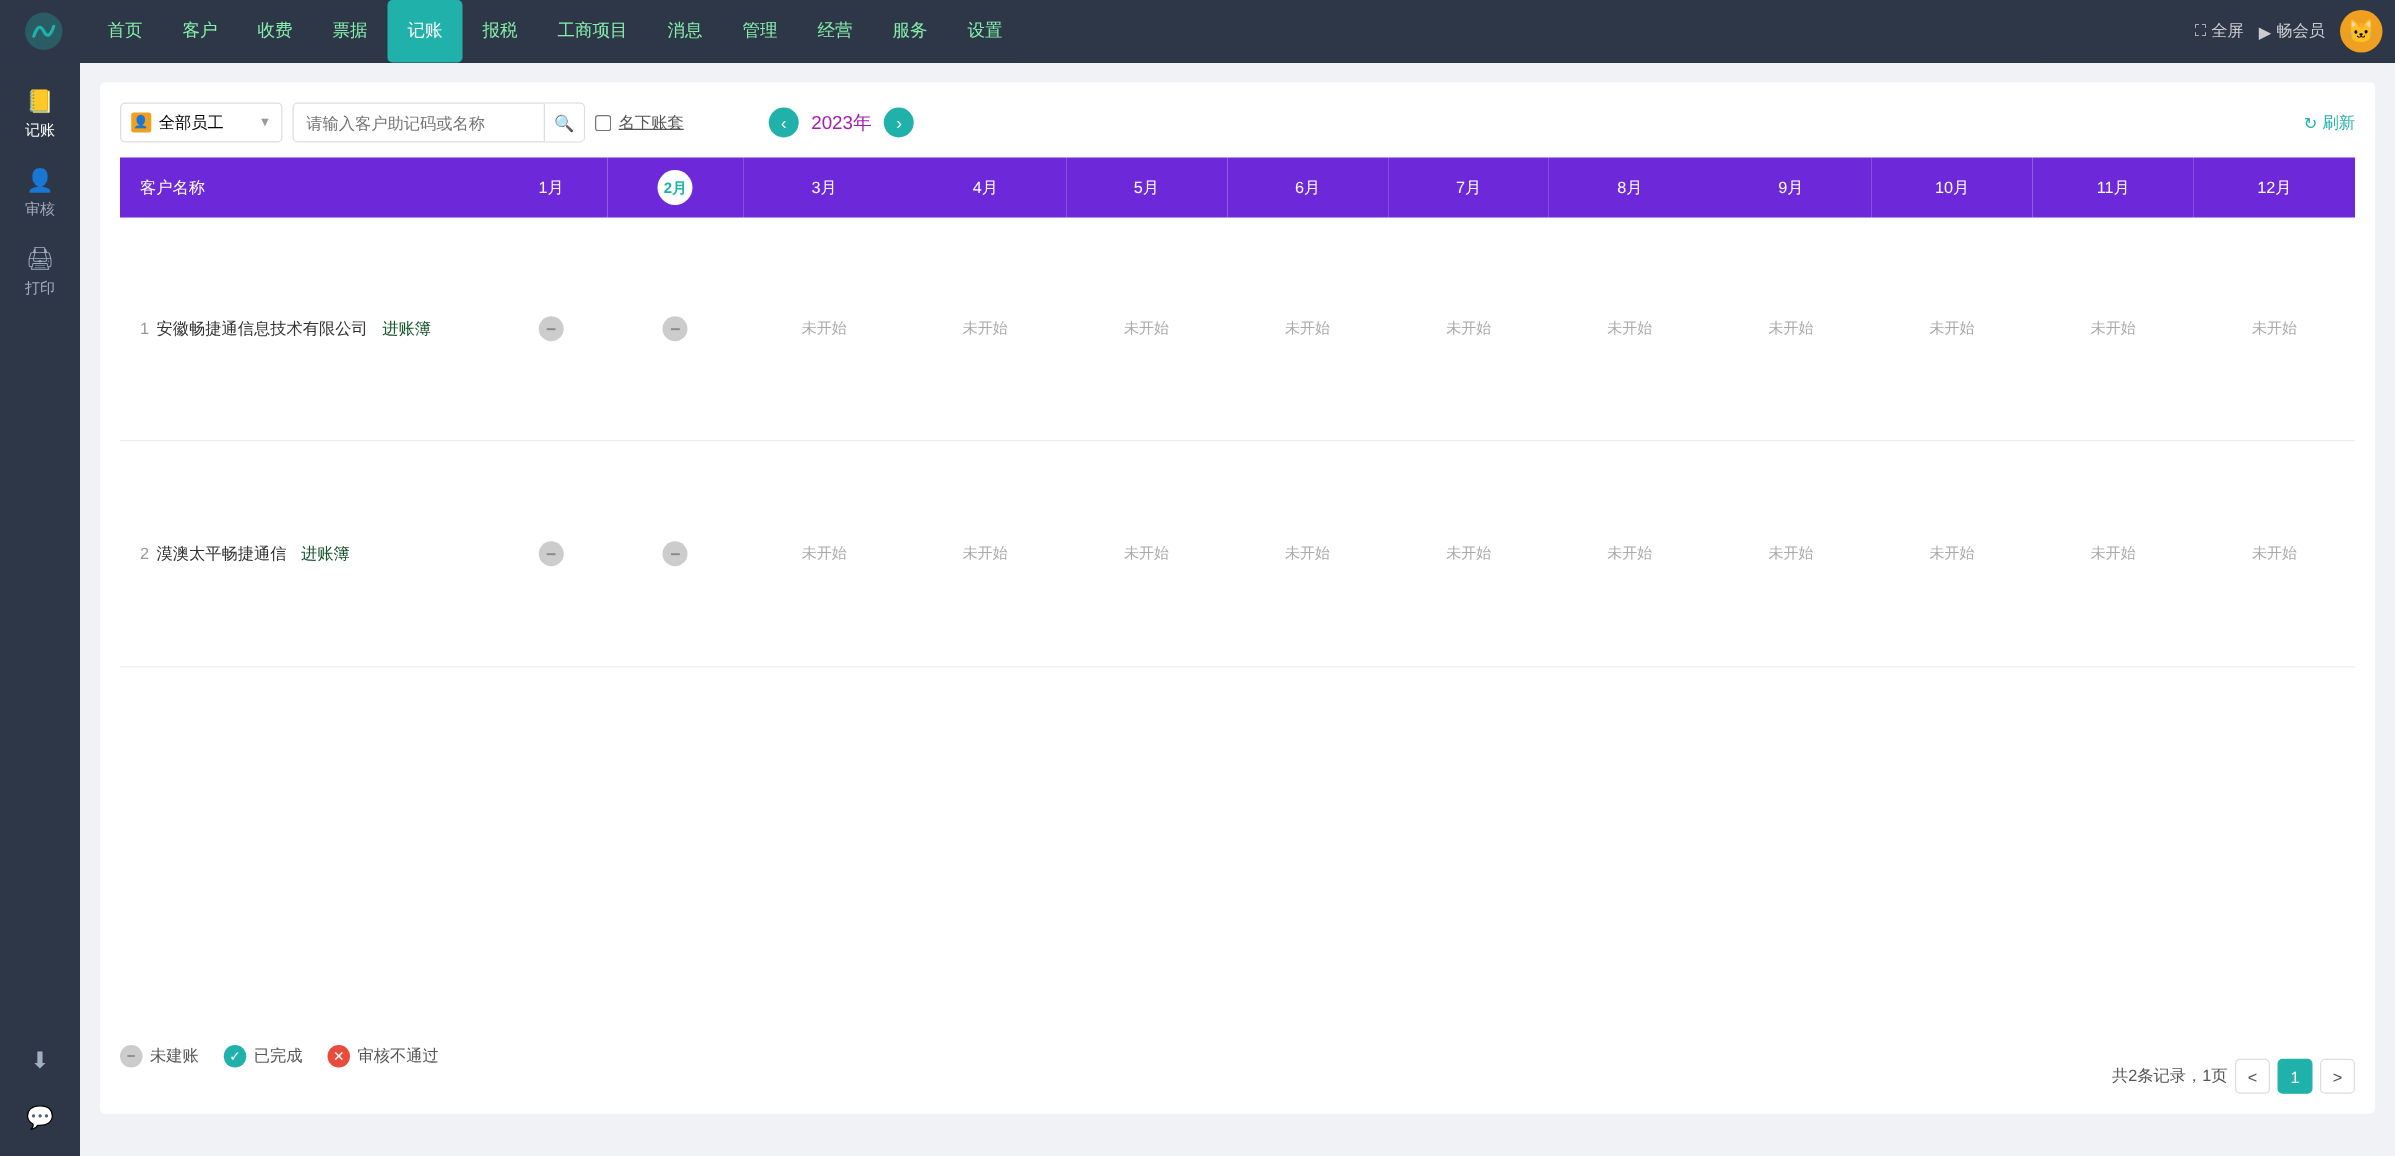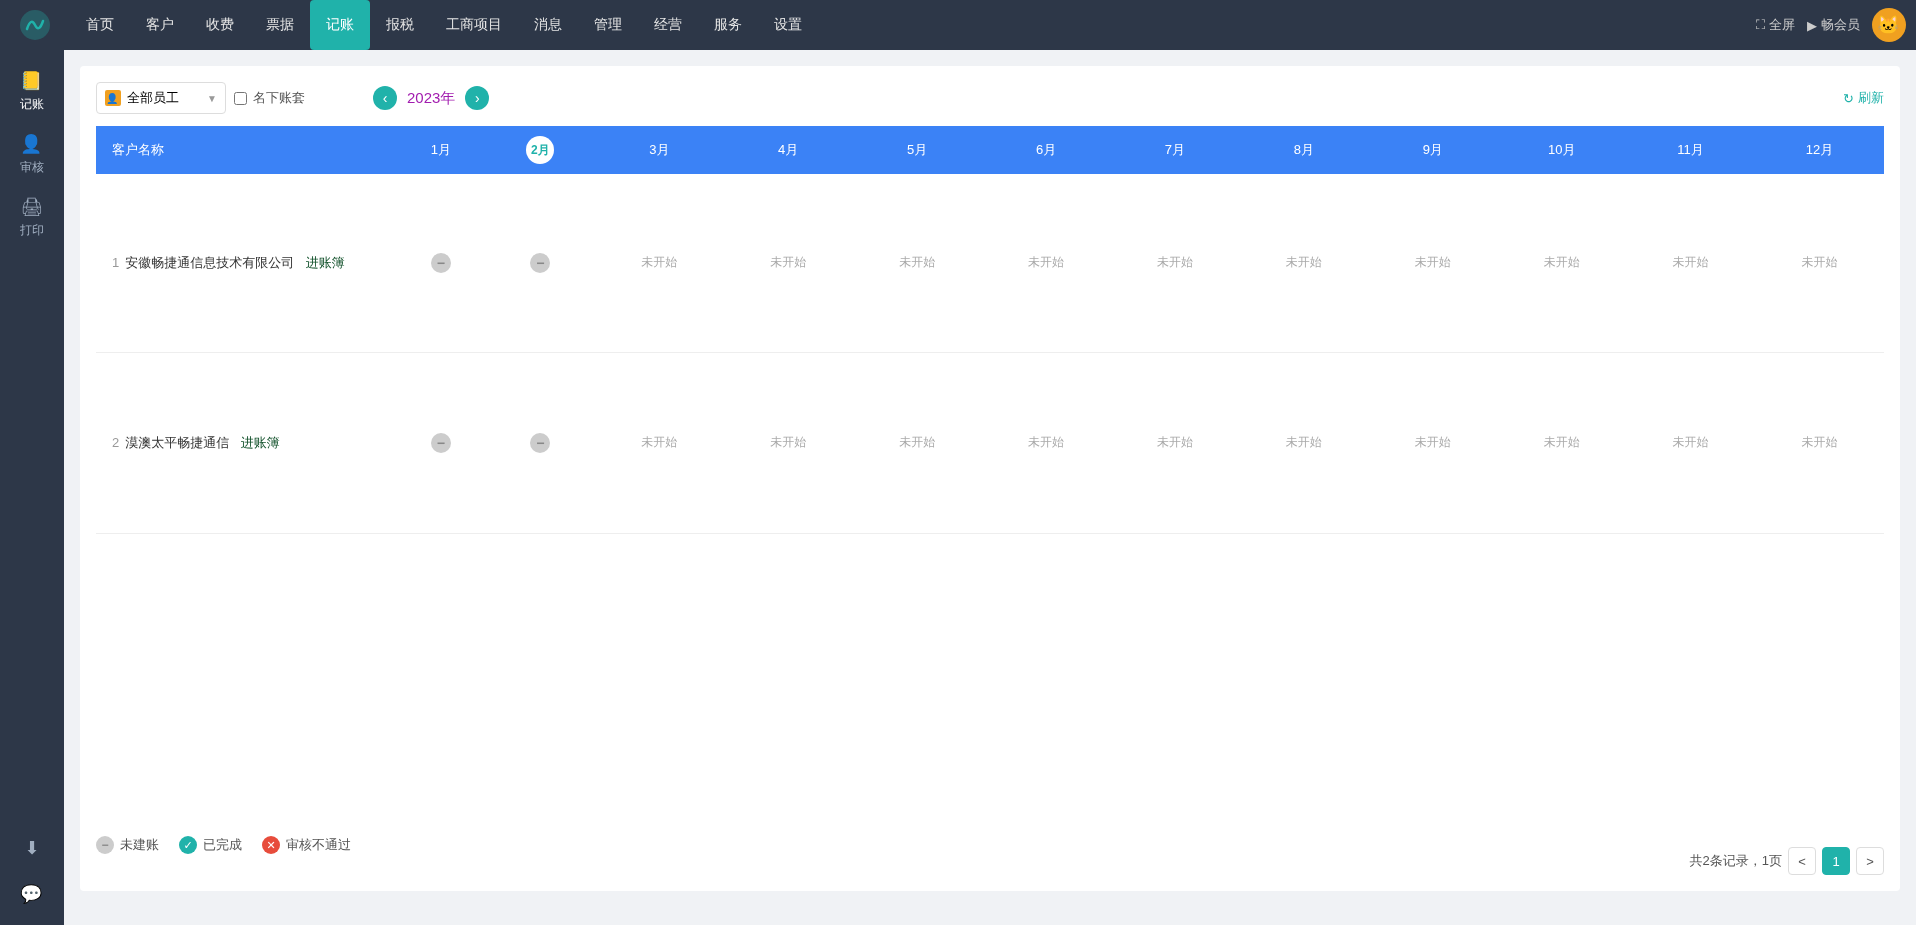--- a/index.html
+++ b/index.html
@@ -23,21 +23,21 @@
       margin-right: 10px;
     }
     .top-nav .logo svg { width: 32px; height: 32px; }
     .nav-items { display: flex; flex: 1; }
     .nav-item {
       padding: 0 16px;
       height: 50px;
       display: flex; align-items: center;
       cursor: pointer;
       font-size: 14px;
-      color: #e5e5e5;
+      color: #86efac;
       white-space: nowrap;
     }
     .nav-item.active {
       background: #20b2aa;
       color: #fff;
       border-radius: 4px;
     }
     .nav-right {
       display: flex; align-items: center; gap: 12px; margin-left: auto;
     }
@@ -139,21 +139,21 @@
     }
     .search-box .search-btn {
       width: 32px; height: 32px;
       display: flex; align-items: center; justify-content: center;
       background: #fff;
       cursor: pointer;
       border-left: 1px solid #ddd;
     }
     .my-accounts {
       display: flex; align-items: center; gap: 6px;
-      color: #555; cursor: pointer;
+      color: #555; cursor: pointer; text-decoration: underline;
     }
     .my-accounts input[type=checkbox] { cursor: pointer; }
     .year-nav {
       display: flex; align-items: center; gap: 10px;
       margin-left: 60px;
     }
     .year-nav .nav-arrow {
       width: 24px; height: 24px; border-radius: 50%;
       background: #20b2aa;
       display: flex; align-items: center; justify-content: center;
@@ -166,21 +166,21 @@
       color: #20b2aa; cursor: pointer; font-size: 13px;
     }
 
     
     .data-table {
       width: 100%;
       border-collapse: collapse;
       flex: 1;
     }
     .data-table thead tr {
-      background: #3b82f6;
+      background: #6d28d9;
       color: #fff;
     }
     .data-table thead th {
       padding: 10px 8px;
       text-align: center;
       font-weight: normal;
       font-size: 13px;
       white-space: nowrap;
     }
     .data-table thead th:first-child {
@@ -323,20 +323,26 @@
 </div>
 
 <div class="main">
   <div class="content-box">
 
     <div class="toolbar">
       <div class="employee-select">
         <span class="emp-icon">👤</span>
         <span>全部员工</span>
         <span class="arrow">▼</span>
+      </div>
+      <div class="search-box">
+        <input type="text" placeholder="请输入客户助记码或名称" style="">
+        <div class="search-btn">
+          <span>🔍</span>
+        </div>
       </div>
       <div class="my-accounts">
         <input type="checkbox" style="">
         <span>名下账套</span>
       </div>
       <div class="year-nav">
         <div class="nav-arrow">‹</div>
         <span class="year-text">2023年</span>
         <div class="nav-arrow">›</div>
       </div>

